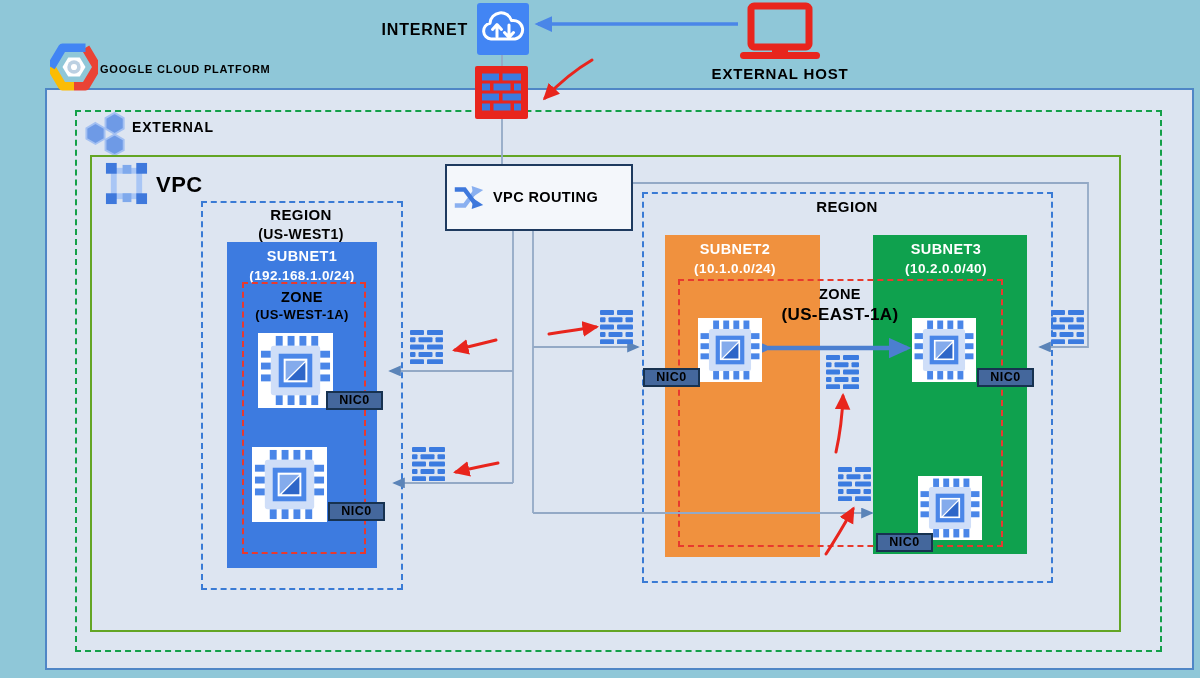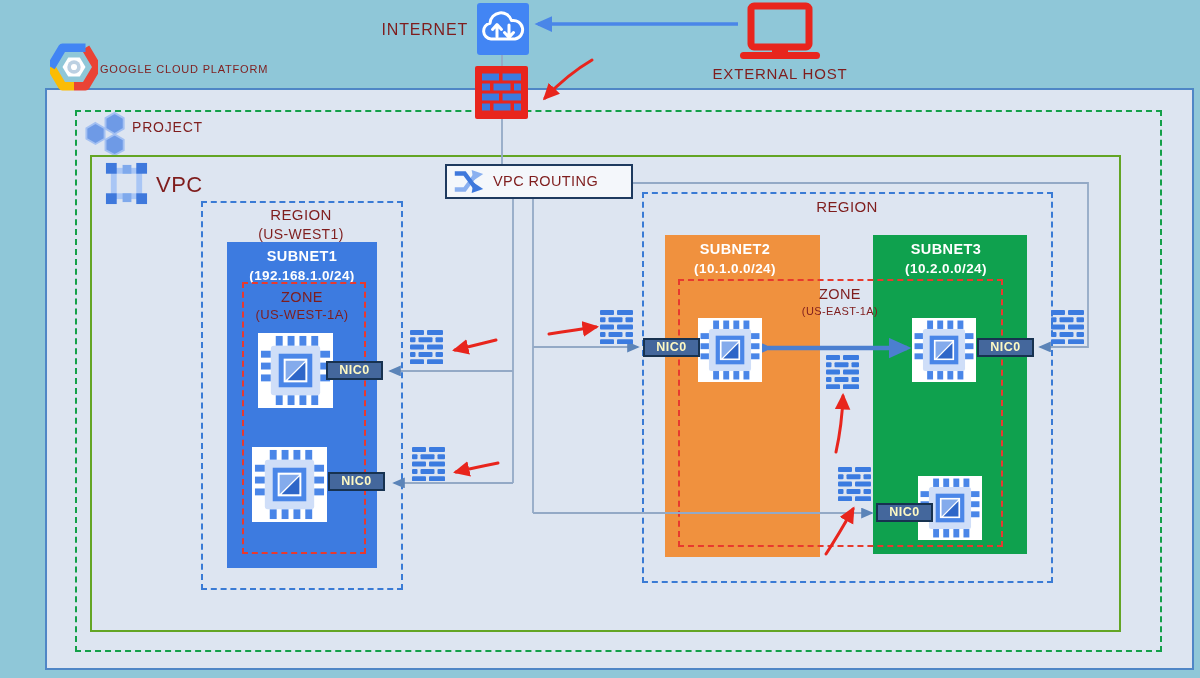--- a/index.html
+++ b/index.html
@@ -1,33 +1,33 @@
 <!DOCTYPE html>
 <html><head>
 <meta charset="utf-8">
 <style>
   html,body{margin:0;padding:0;background:#8fc7d8;}
   #stage{position:relative;width:1200px;height:678px;background:#8fc7d8;overflow:hidden;
          font-family:"Liberation Sans","DejaVu Sans",sans-serif;}
   .abs{position:absolute;}
-  .lbl{font-weight:normal;color:#7f1d1d;letter-spacing:.4px;text-align:center;line-height:1.3;}
+  .lbl{font-weight:bold;color:#000000;letter-spacing:.4px;text-align:center;line-height:1.3;}
   .wlbl{font-weight:bold;color:#ffffff;letter-spacing:.4px;text-align:center;line-height:1.35;}
   #gcp-box{left:45px;top:88px;width:1145px;height:578px;background:#dde5f1;border:2px solid #4f86c6;}
   #project-box{left:75px;top:110px;width:1083px;height:538px;border:2px dashed #13a049;}
   #vpc-box{left:90px;top:155px;width:1027px;height:473px;border:2px solid #63a525;}
   .region{border:2px dashed #3a7bd5;}
   .zone{border:2px dashed #e8392e;}
   #subnet1{background:#3d7be0;}
   #subnet2{background:#f0913e;}
   #subnet3{background:#0fa14e;}
   .vm{background:#ffffff;}
-  .nic{background:#44679c;border:2px solid #173250;color:#fef9c3;font-weight:bold;
-       font-size:12.5px;letter-spacing:.5px;text-align:center;line-height:15px;height:15px;width:53px;}
+  .nic{background:#44679c;border:2px solid #173250;color:#000000;font-weight:bold;
+       font-size:12.5px;letter-spacing:.5px;text-align:center;line-height:15px;height:15px;width:53px;margin-top:30px;}
   #routing-box{left:445px;top:164px;width:172px;height:31px;background:#f4f7fb;border:2px solid #1e3a5f;
-       display:flex;align-items:center;gap:8px;padding:0 6px;}
+       display:flex;align-items:center;gap:8px;padding:16px 6px;}
   svg.layer{position:absolute;left:0;top:0;pointer-events:none;}
 </style>
 </head>
 <body>
 
 <div id="stage">
 
   <svg width="0" height="0" style="position:absolute">
     <defs>
       <marker id="mblue" markerWidth="8" markerHeight="8" refX="6" refY="3" orient="auto">
@@ -161,21 +161,21 @@
   <div class="abs" id="vpc-box"></div>
 
   <svg class="abs" style="left:50px;top:43px" width="48" height="48">
       <use href="#sym-gcplogo"></use>
     </svg>
   <div class="abs lbl" style="left:100px;top:62px;font-size:11px;letter-spacing:.8px">GOOGLE CLOUD PLATFORM</div>
 
   <svg class="abs" style="left:84px;top:111px" width="44" height="44">
       <use href="#sym-hexes"></use>
     </svg>
-  <div class="abs lbl" style="left:132px;top:118px;font-size:14px;letter-spacing:.8px">PROJECT</div>
+  <div class="abs lbl" style="left:132px;top:118px;font-size:14px;letter-spacing:.8px">EXTERNAL</div>
   <svg class="abs" style="left:104px;top:161px" width="45" height="45">
       <use href="#sym-vpc"></use>
     </svg>
   <div class="abs lbl" style="left:156px;top:171px;font-size:22px;letter-spacing:.5px">VPC</div>
 
   <div class="abs region" style="left:201px;top:201px;width:198px;height:385px"></div>
   <div class="abs lbl" style="left:201px;top:205px;width:200px;font-size:15px">
     <div>REGION</div>
       <div style="font-size:14px">(US-WEST1)</div>
   </div>
@@ -195,26 +195,26 @@
     <div>REGION</div>
   </div>
   <div class="abs" id="subnet2" style="left:665px;top:235px;width:155px;height:322px"></div>
   <div class="abs wlbl" style="left:665px;top:240px;width:140px;font-size:14.5px">
     <div>SUBNET2</div>
       <div style="font-size:13.5px">(10.1.0.0/24)</div>
   </div>
   <div class="abs" id="subnet3" style="left:873px;top:235px;width:154px;height:319px"></div>
   <div class="abs wlbl" style="left:873px;top:240px;width:146px;font-size:14.5px">
     <div>SUBNET3</div>
-      <div style="font-size:13.5px">(10.2.0.0/24)</div>
+      <div style="font-size:13.5px">(10.2.0.0/40)</div>
   </div>
   <div class="abs zone" style="left:678px;top:279px;width:321px;height:264px"></div>
   <div class="abs lbl" style="left:765px;top:285px;width:150px;font-size:14.5px">
     <div>ZONE</div>
-      <div style="font-size:11px">(US-EAST-1A)</div>
+      <div style="font-size:17px">(US-EAST-1A)</div>
   </div>
 
   <svg class="layer" width="1200" height="678">
     <g stroke="#93a9c6" stroke-width="1.8" fill="none">
       <path d="M502,50 V164"></path>
       <path d="M513,199 V483"></path>
       <path d="M513,371 H390" marker-end="url(#mblue)"></path>
       <path d="M513,483 H394" marker-end="url(#mblue)"></path>
       <path d="M533,199 V513"></path>
       <path d="M533,347 H638" marker-end="url(#mblue)"></path>

